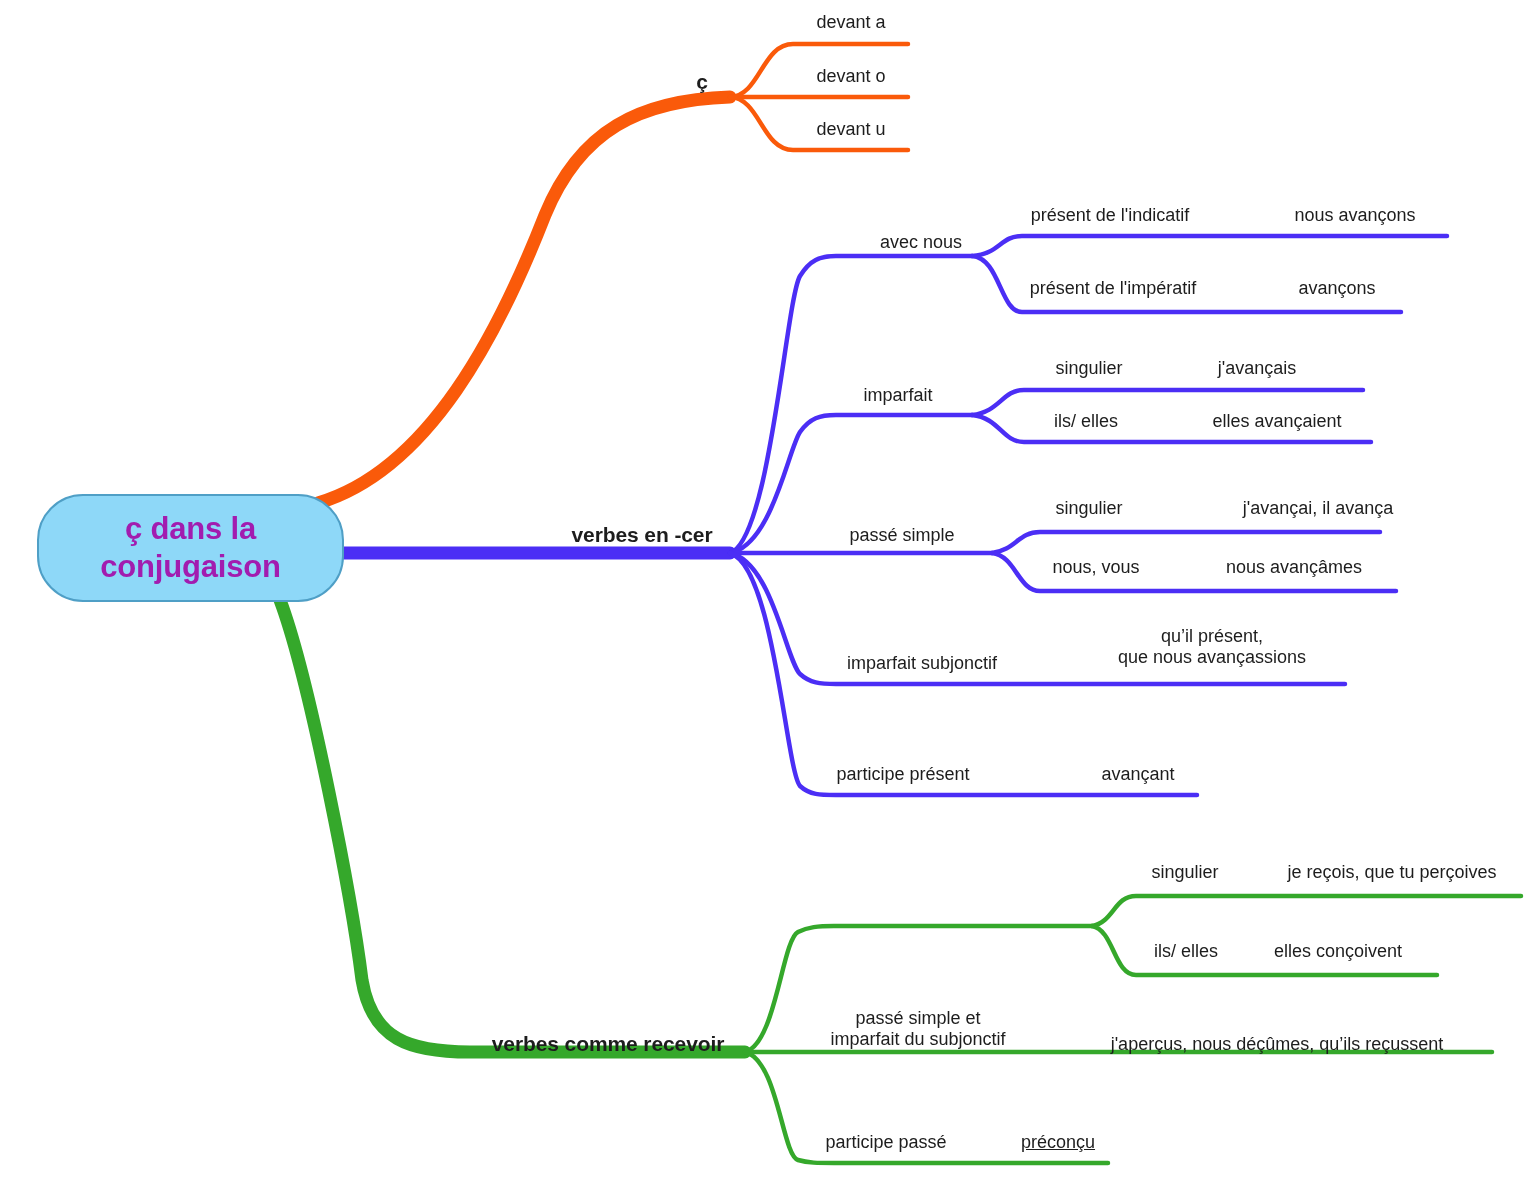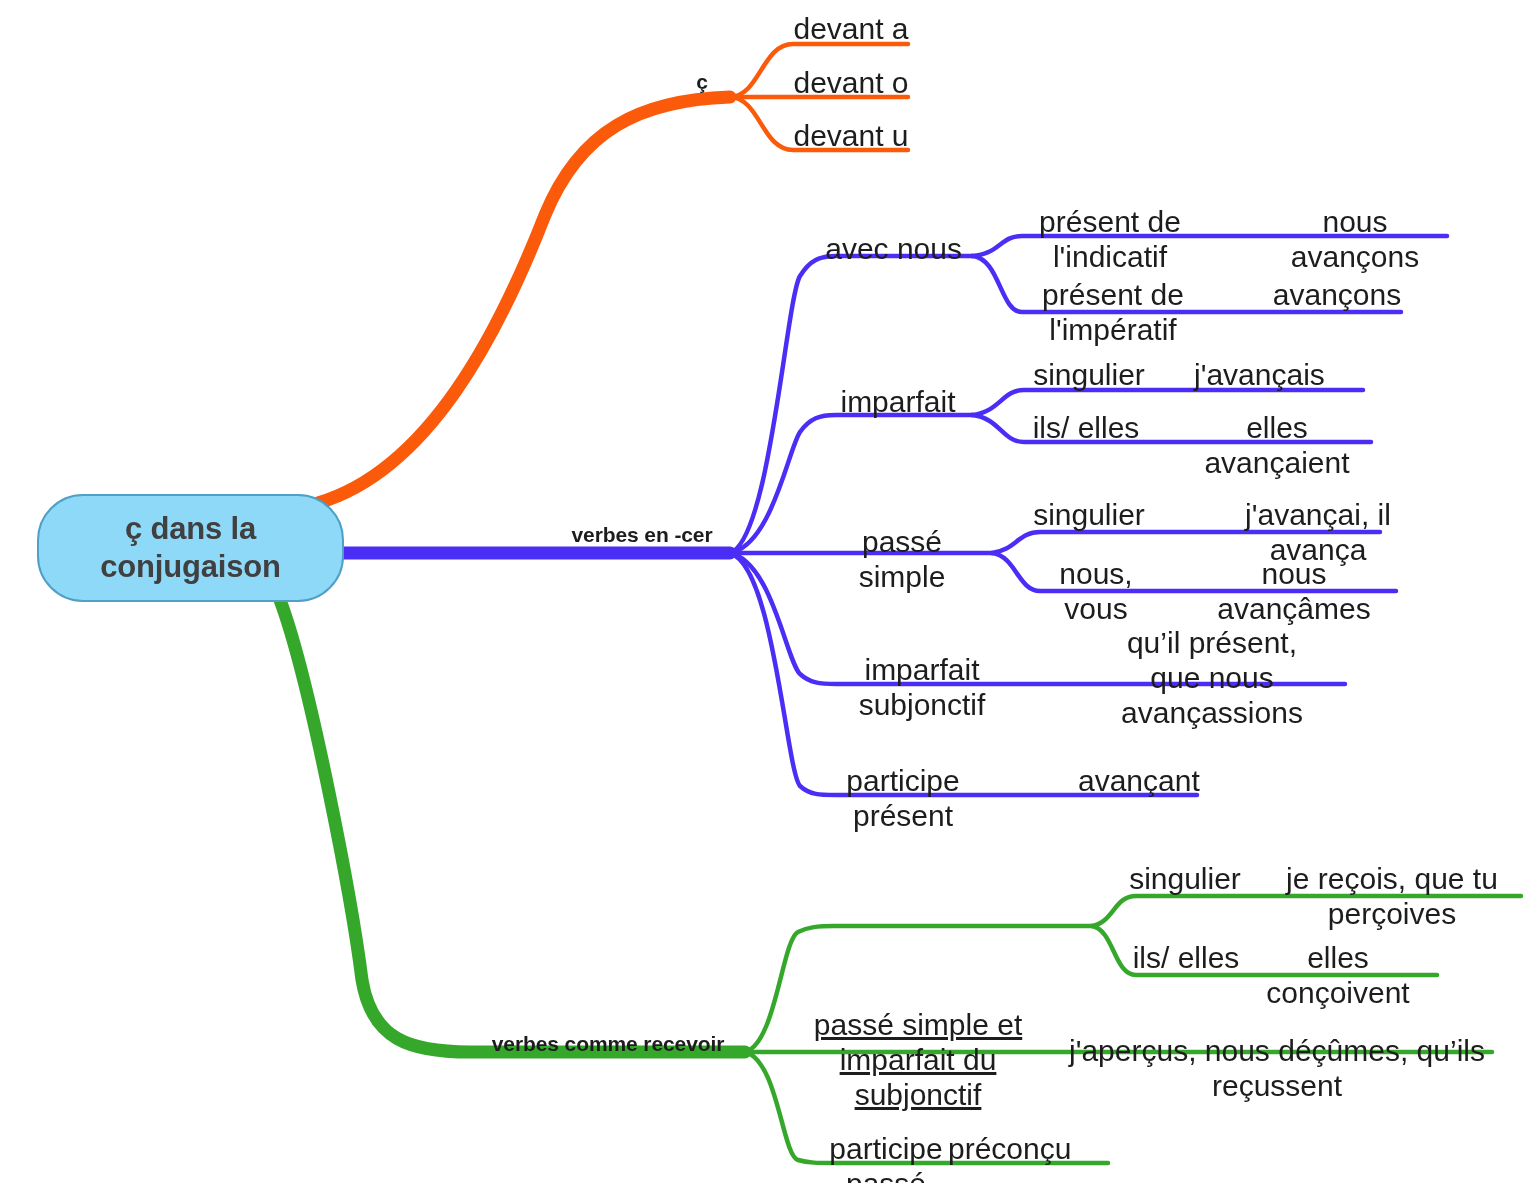--- a/index.html
+++ b/index.html
@@ -39,32 +39,32 @@
     border-radius: 46px;
     box-sizing: border-box;
     display: flex;
     align-items: center;
     justify-content: center;
     z-index: 5;
   }
   .root-label {
     font-size: 31px;
     font-weight: bold;
-    color: #404040;
+    color: #a21caf;
     text-align: center;
     line-height: 1.22;
     letter-spacing: -0.2px;
     white-space: pre-line;
   }
 
   
   .lbl {
     position: absolute;
     color: #1d1d1d;
-    font-size: 30px;
+    font-size: 18px;
     line-height: 1.16;
     white-space: pre-line;
     z-index: 4;
   }
   .lbl.bold { font-weight: bold; font-size: 21px; letter-spacing: -0.1px; }
   .lbl.ctr { text-align: center; }
 </style>
 </head>
 <body>
 
@@ -143,20 +143,20 @@
   <div class="lbl ctr" style="left:810px; top:764px; width:186px;">participe présent</div>
   <div class="lbl ctr" style="left:1078px; top:764px; width:120px;">avançant</div>
 
   <div class="lbl bold ctr" style="left:472px; top:1032px; width:272px;">verbes comme recevoir</div>
 
   <div class="lbl ctr" style="left:1126px; top:862px; width:118px;">singulier</div>
   <div class="lbl ctr" style="left:1264px; top:862px; width:256px;">je reçois, que tu perçoives</div>
   <div class="lbl ctr" style="left:1128px; top:941px; width:116px;">ils/ elles</div>
   <div class="lbl ctr" style="left:1248px; top:941px; width:180px;">elles conçoivent</div>
 
-  <div class="lbl ctr" style="left:798px; top:1008px; width:240px;text-decoration:underline;">passé simple et
+  <div class="lbl ctr" style="left:798px; top:1008px; width:240px;">passé simple et
 imparfait du subjonctif</div>
   <div class="lbl ctr" style="left:1062px; top:1034px; width:430px;">j'aperçus, nous déçûmes, qu’ils reçussent</div>
 
   <div class="lbl ctr" style="left:798px; top:1132px; width:176px;">participe passé</div>
-  <div class="lbl ctr" style="left:948px; top:1132px; width:120px;">préconçu</div>
+  <div class="lbl ctr" style="left:998px; top:1132px; width:120px;text-decoration:underline;">préconçu</div>
 
 </div>
 
 </body></html>

